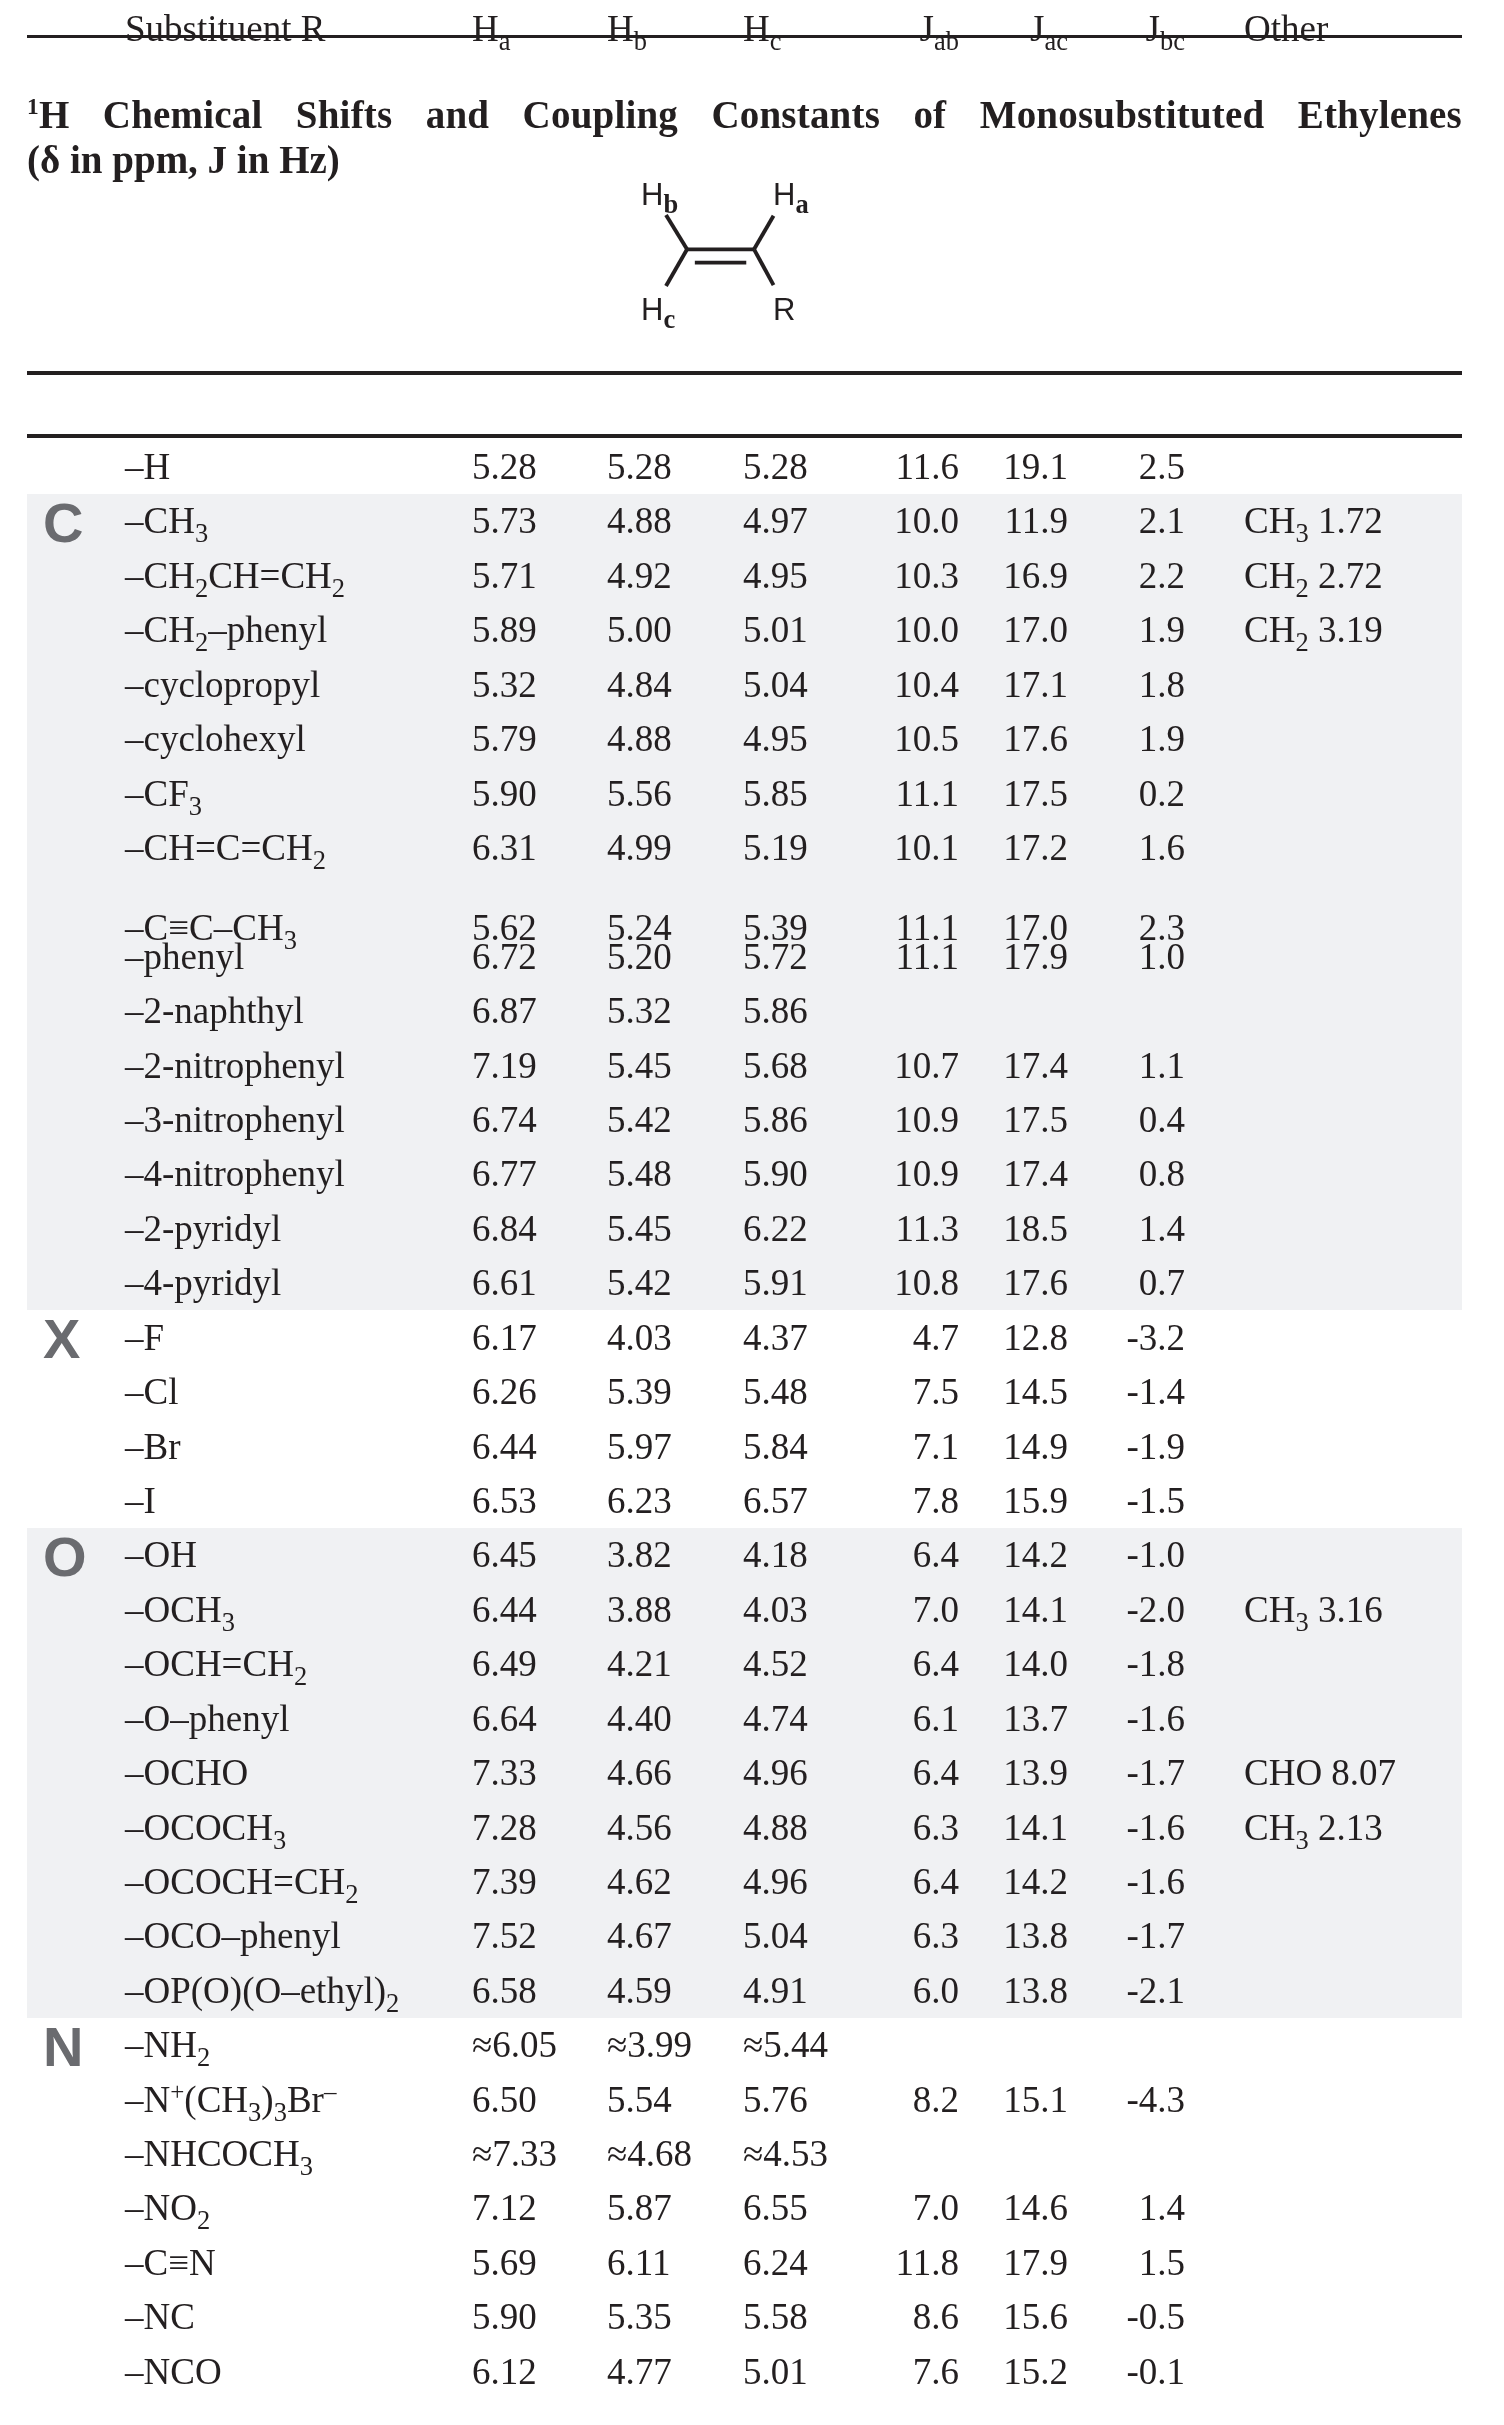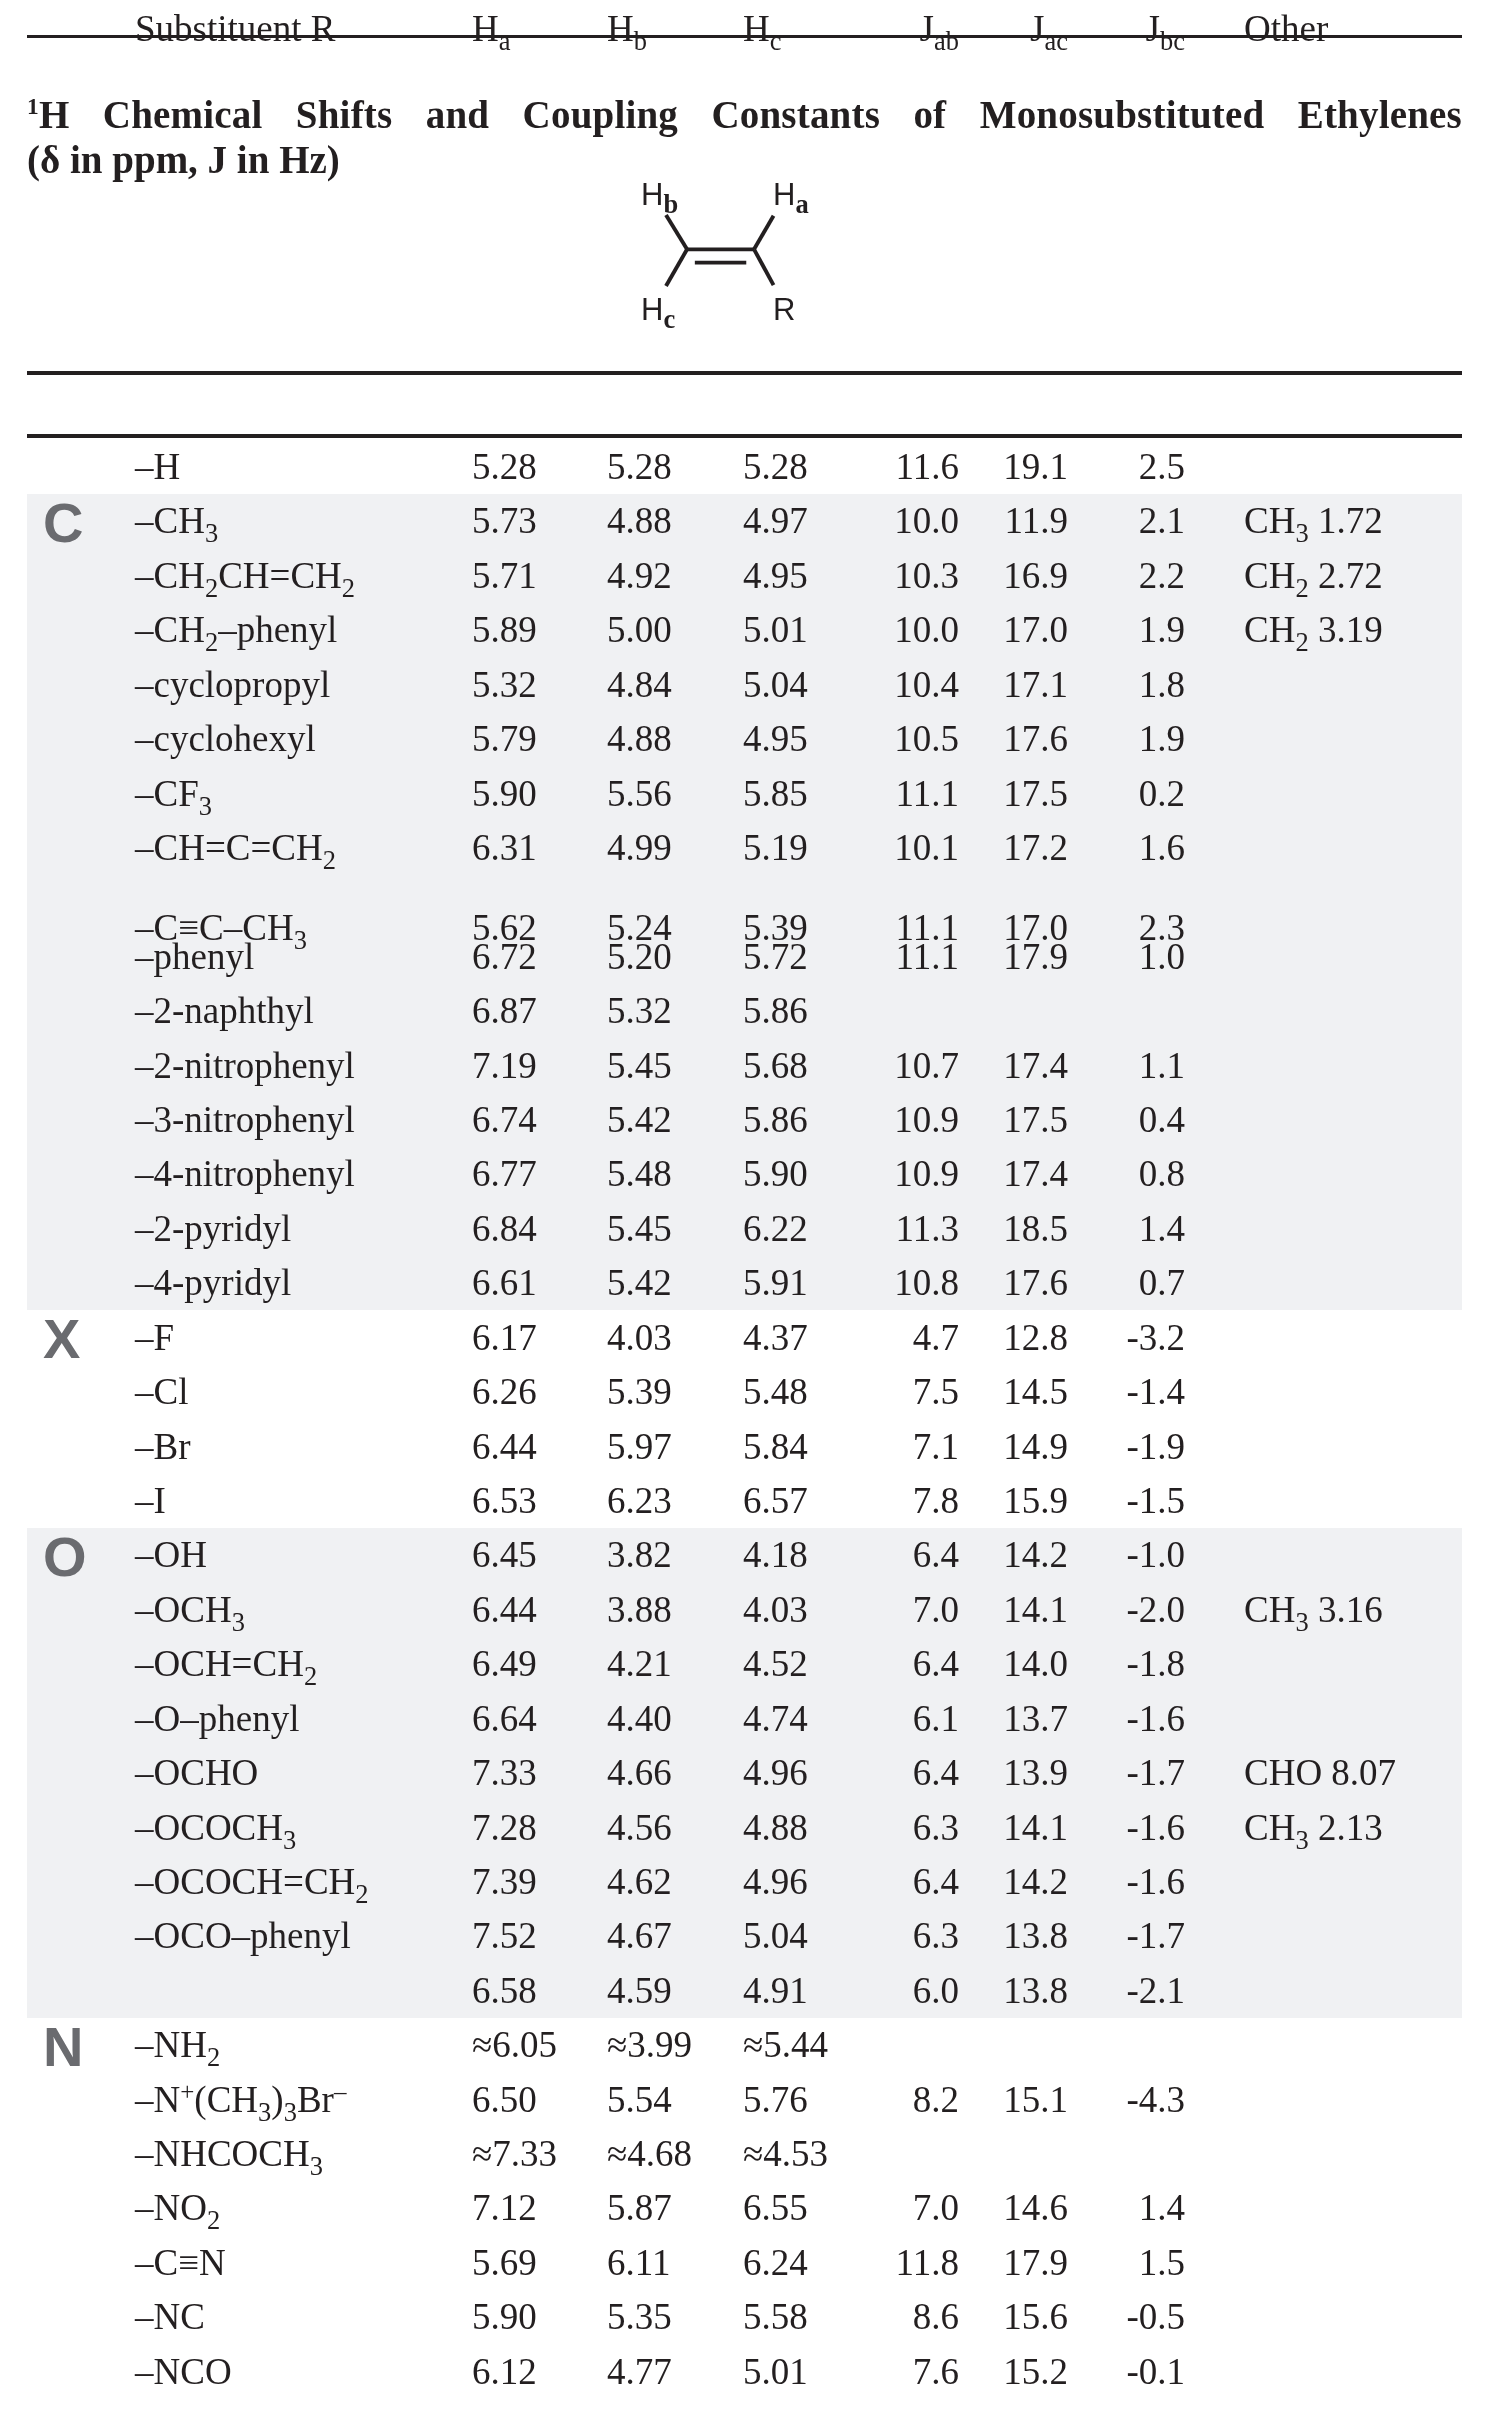--- a/index.html
+++ b/index.html
@@ -15,21 +15,21 @@
   .struct-label { position:absolute; font-family:"Liberation Sans","DejaVu Sans",sans-serif; font-size:31px; line-height:31px; color:#231f20; }
   .struct-label sub { font-family:"Liberation Serif",serif; font-weight:bold; font-size:26.5px; vertical-align:-7.8px; }
   #hdr-top { top:371px; height:3.9px; }
   #hdr-bottom { top:434px; height:3.9px; }
   .hdr { position:absolute; top:376px; height:58px; font-size:37px; line-height:58px; }
   .hdr sub { font-size:26.5px; vertical-align:-9.4px; }
   .band { position:absolute; left:27px; width:1435px; background:#f0f1f3; }
   .group-letter { position:absolute; left:43px; font-family:"Liberation Sans","DejaVu Sans",sans-serif; font-weight:bold; font-size:56px; line-height:55px; color:#6a6b6f; }
   .row { position:absolute; left:0; width:1505px; height:55px; font-size:37px; line-height:55px; }
   .cell { position:absolute; top:0; white-space:nowrap; }
-  .c-sub { left:135px;text-align:right; }
+  .c-sub { left:125px;text-align:right; }
   .c-ha { left:472px; }
   .c-hb { left:607px; }
   .c-hc { left:743px; }
   .c-jab { right:546px; text-align:right; }
   .c-jac { right:437px; text-align:right; }
   .c-jbc { right:320px; text-align:left; }
   .c-other { left:1244px; }
   .cell sub { font-size:26.5px; vertical-align:-9.4px; line-height:0; }
   .cell sup { font-size:25px; vertical-align:12.5px; line-height:0; }
 </style>
@@ -349,20 +349,21 @@
       <div class="cell c-sub"><span>–OCO–phenyl</span></div>
       <div class="cell c-ha">7.52</div>
       <div class="cell c-hb">4.67</div>
       <div class="cell c-hc">5.04</div>
       <div class="cell c-jab">6.3</div>
       <div class="cell c-jac">13.8</div>
       <div class="cell c-jbc">-1.7</div>
       <div class="cell c-other"></div>
     </div>
     <div class="row" style="top: 1963px;">
+      <div class="cell c-sub"><span>–OP(O)(O–ethyl)</span><sub>2</sub></div>
       <div class="cell c-ha">6.58</div>
       <div class="cell c-hb">4.59</div>
       <div class="cell c-hc">4.91</div>
       <div class="cell c-jab">6.0</div>
       <div class="cell c-jac">13.8</div>
       <div class="cell c-jbc">-2.1</div>
       <div class="cell c-other"></div>
     </div>
     <div class="group-letter" style="top: 2019px;">N</div>
     <div class="row" style="top: 2017px;">

